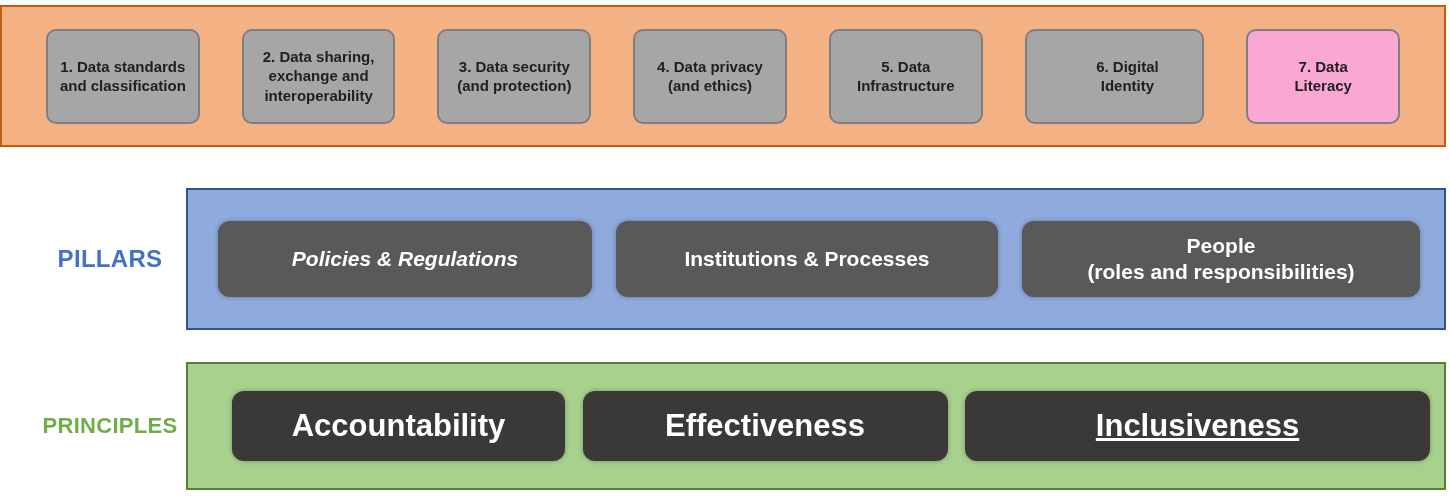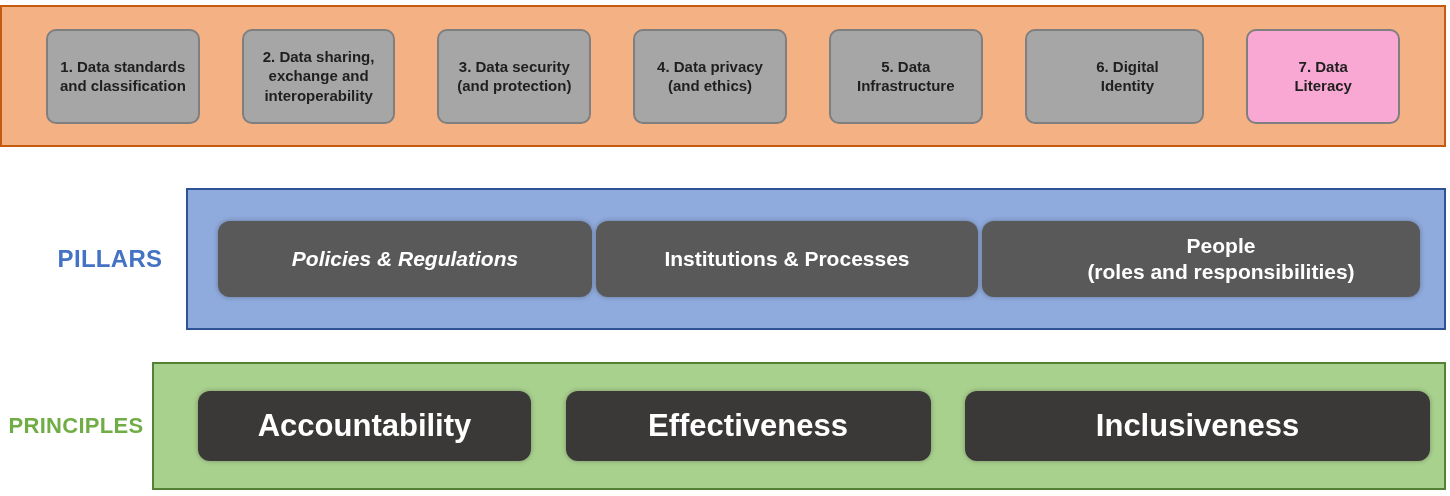--- a/index.html
+++ b/index.html
@@ -26,32 +26,32 @@
   .element-box {
     flex:1 1 0; min-height:95px; box-sizing:border-box;
     border:2px solid transparent; border-radius:10px;
     display:flex; align-items:center; justify-content:center;
     text-align:center; font-weight:bold; font-size:15px; line-height:1.28;
     white-space:pre-line; padding:4px 6px;
   }
   
   .row-pillars    { margin-top:41px; height:142px; }
   .band-pillars   { padding:0 24px 0 30px; justify-content:space-between; }
-  .row-principles { margin-top:32px; height:128px; }
+  .row-principles { margin-top:32px; height:128px;padding-left:34px; }
   .band-principles{ padding:0 14px 0 44px; justify-content:space-between; }
   .dark-box {
     display:flex; flex-direction:column; align-items:center; justify-content:center;
     border-radius:12px; text-align:center; font-weight:bold;
     white-space:pre-line; line-height:1.25;
     box-shadow:0 0 5px rgba(0,0,0,0.30);
   }
   .pillar-box    { height:76px; font-size:21px; }
   .principle-box { height:70px; font-size:31px; }
-  .pw1 { width:374px;font-style:italic; } .pw2 { width:382px; } .pw3 { width:398px;padding-left:40px; }
-  .qw1 { width:333px; } .qw2 { width:365px; } .qw3 { width:465px; }
+  .pw1 { width:374px;font-style:italic; } .pw2 { width:382px; } .pw3 { width:398px; }
+  .qw1 { width:333px; } .qw2 { width:365px; } .qw3 { width:465px;text-decoration:underline; }
 </style>
 </head>
 <body>
 
 <div class="canvas">
 
   <div class="row row-elements">
     <div class="band band-elements" style="background-color: rgb(244, 177, 131); border-color: rgb(197, 90, 17);">
       <div class="element-box" style="background-color: rgb(166, 166, 166); border-color: rgb(127, 127, 127); color: rgb(31, 31, 31);">1. Data standards
 and classification</div>

